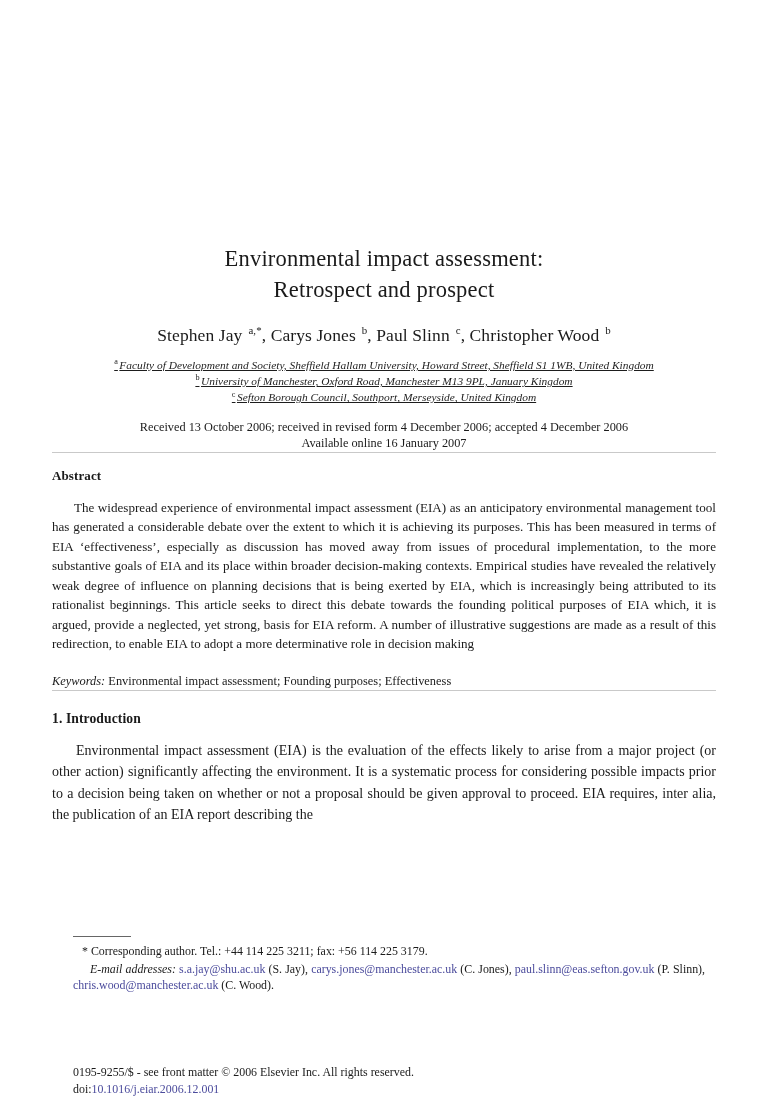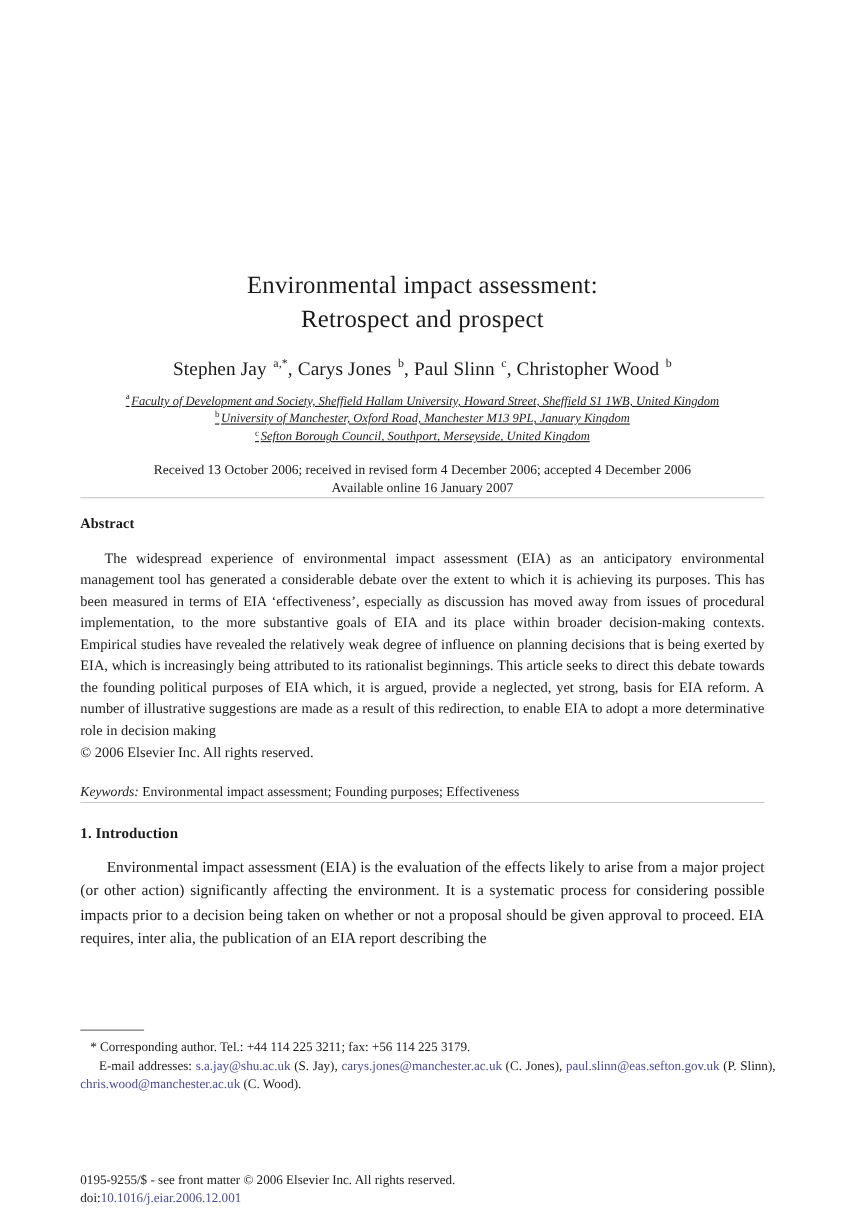--- a/index.html
+++ b/index.html
@@ -14,21 +14,21 @@
     color: #1a1a1a;
     position: relative;
     overflow: hidden;
   }
   .page {
     position: absolute;
     left: 0; top: 0;
     width: 768px;
     height: 1118px;
     box-sizing: border-box;
-    padding: 0 73px;
+    padding: 0 52px;
   }
 
   
   .title-block { padding-top: 243px; text-align: center; }
   .paper-title {
     font-size: 22.5px;
     line-height: 31px;
     font-weight: normal;
     letter-spacing: 0.2px;
     margin: 0;
@@ -149,21 +149,21 @@
   .fn-line {
     font-size: 11.9px;
     line-height: 16.6px;
   }
   .fn-corr { padding-left: 9px; text-indent: -9px; margin-left: 9px; }
   .fn-emails {
     margin-top: 1px;
     text-indent: 17px;
     text-align: justify;
   }
-  .fn-emails .em-label { }
+  .fn-emails .em-label { font-style: italic; }
   a.link, .link {
     color: #4b4b9c;
     text-decoration: none;
   }
 
   
   .imprint {
     position: absolute;
     left: 73px;
     top: 1064px;
@@ -197,21 +197,20 @@
     <span>Received 13 October 2006; received in revised form 4 December 2006; accepted 4 December 2006</span>
     <span>Available online 16 January 2007</span>
   </div>
 
   <hr class="sep rule-abstract">
 
   <div class="abstract-head">Abstract</div>
 
   <div class="abstract-body">
     <span>The widespread experience of environmental impact assessment (EIA) as an anticipatory environmental management tool has generated a considerable debate over the extent to which it is achieving its purposes. This has been measured in terms of EIA ‘effectiveness’, especially as discussion has moved away from issues of procedural implementation, to the more substantive goals of EIA and its place within broader decision-making contexts. Empirical studies have revealed the relatively weak degree of influence on planning decisions that is being exerted by EIA, which is increasingly being attributed to its rationalist beginnings. This article seeks to direct this debate towards the founding political purposes of EIA which, it is argued, provide a neglected, yet strong, basis for EIA reform. A number of illustrative suggestions are made as a result of this redirection, to enable EIA to adopt a more determinative role in decision making</span>
-    <span class="copyright">© 2006 Elsevier Inc. All rights reserved.</span>
   </div>
 
   <div class="keywords">
     <span class="kw-label">Keywords:</span>
     <span>Environmental impact assessment; Founding purposes; Effectiveness</span>
   </div>
 
   <hr class="sep rule-intro">
 
   <div class="section-head">1. Introduction</div>

